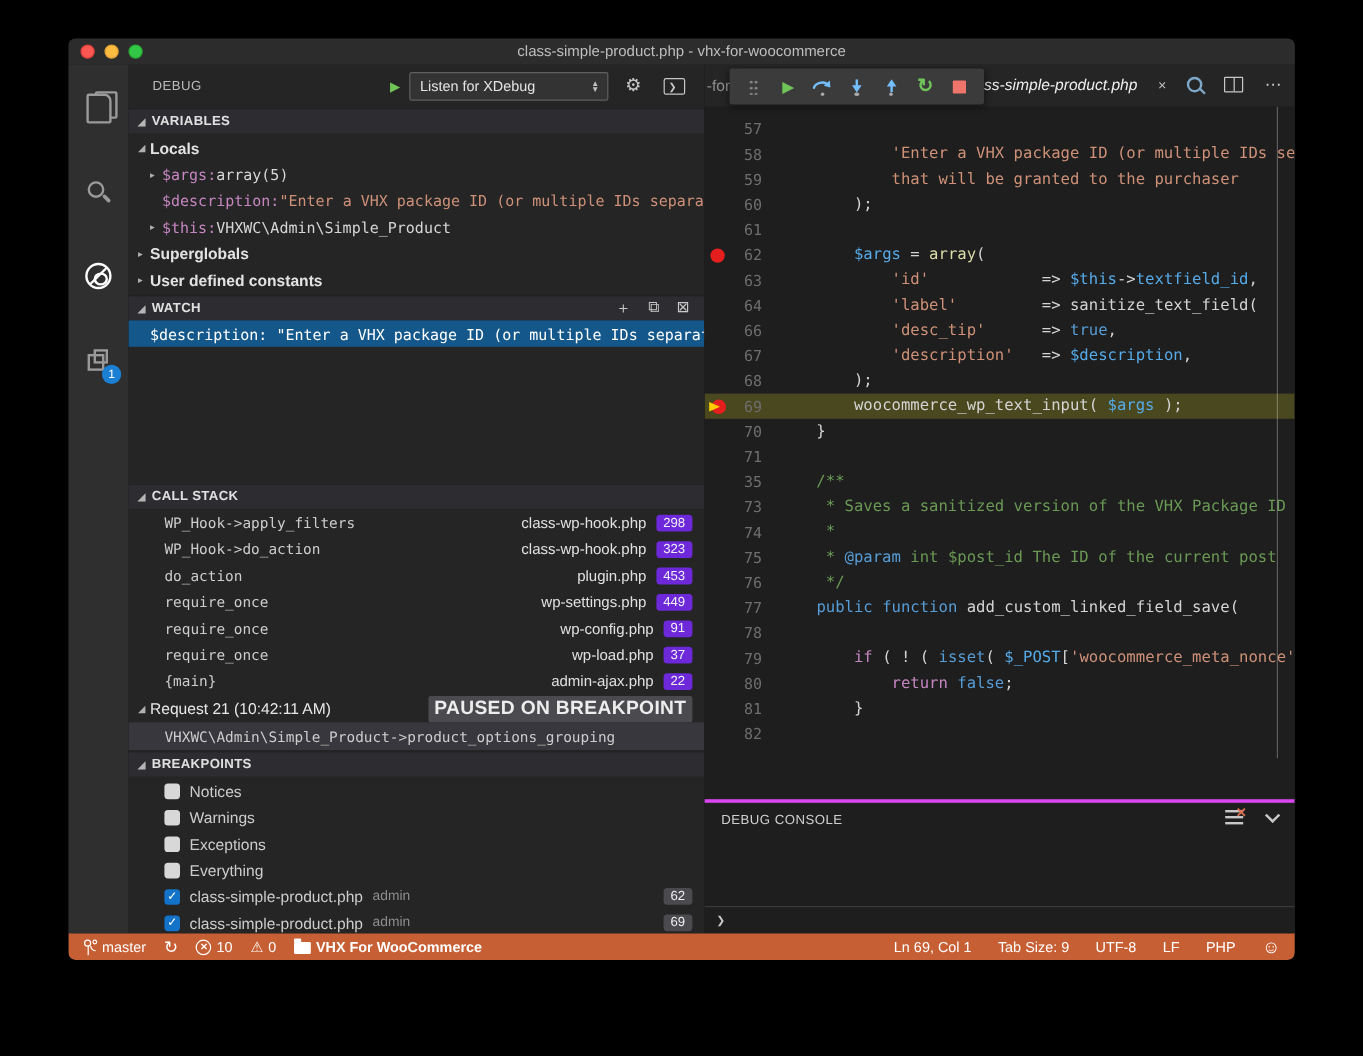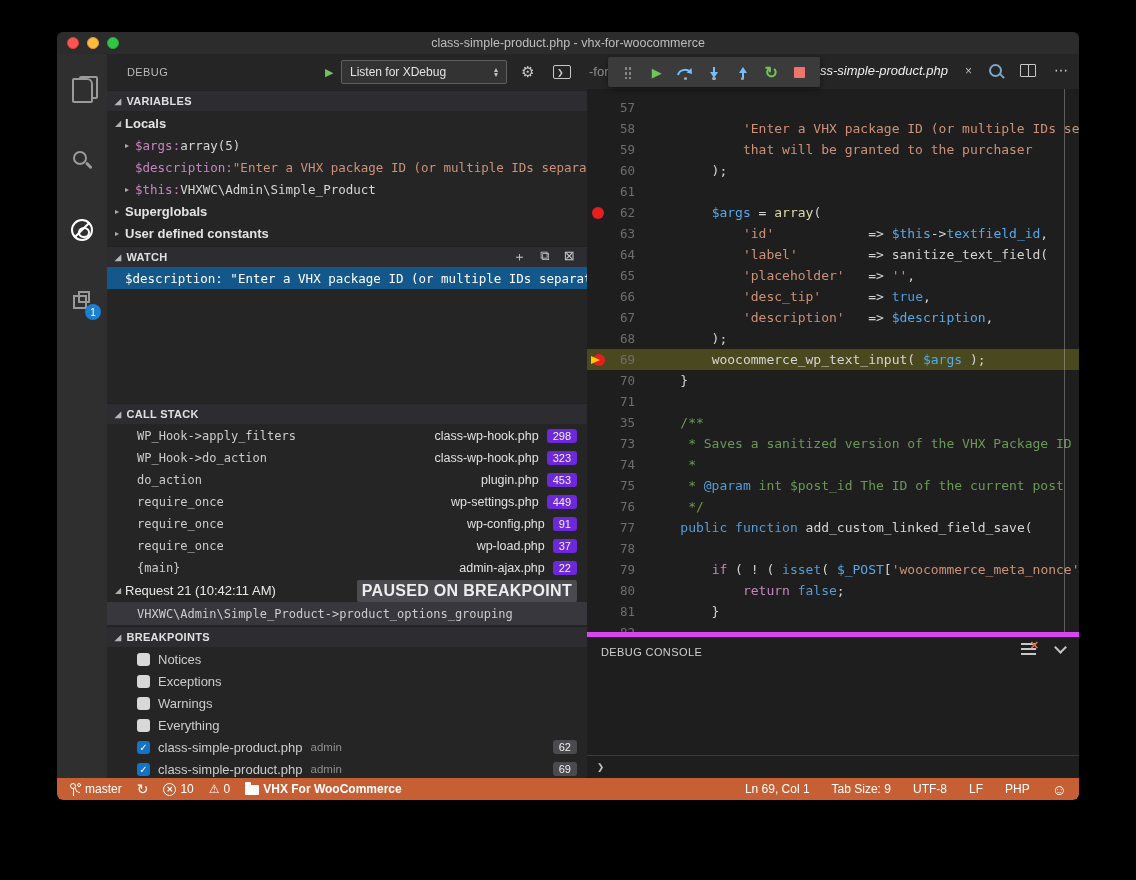--- a/index.html
+++ b/index.html
@@ -102,21 +102,21 @@
   .cl .glyph{width:22px;flex:none;display:flex;align-items:center;justify-content:center;position:relative;z-index:2;}
   .cl .num{width:26px;flex:none;text-align:right;color:#6E6E6E;font-family:"DejaVu Sans Mono",monospace;font-size:12.5px;z-index:2;}
   .cl .code{margin-left:14px;font-family:"DejaVu Sans Mono",monospace;font-size:13px;z-index:2;}
   .bp-dot{width:12px;height:12px;border-radius:50%;background:#E51E1E;}
   .bp-cur{position:relative;width:14px;height:12px;}
   .bp-cur .d{position:absolute;left:2px;top:0;width:12px;height:12px;border-radius:50%;background:#E51E1E;}
   .bp-cur .a{position:absolute;left:0;top:2px;width:0;height:0;border-left:9px solid #FFCC00;border-top:4.5px solid transparent;border-bottom:4.5px solid transparent;}
   .tk-d{color:#D4D4D4}.tk-v{color:#56AAE8}.tk-s{color:#CE9178}.tk-kb{color:#569CD6}
   .tk-kp{color:#C586C0}.tk-y{color:#DCDCAA}.tk-c{color:#6A9955}.tk-cb{color:#569CD6}
   
-  .consolepanel{position:absolute;left:0;right:0;bottom:0;height:146px;background:#1E1E1E;border-top:5px solid #d946ef;}
+  .consolepanel{position:absolute;left:0;right:0;bottom:0;height:112px;background:#1E1E1E;border-top:3px solid #d946ef;}
   .console-title{position:absolute;left:14px;top:9px;font-size:11px;color:#D0D0D0;letter-spacing:.4px;}
   .console-actions{position:absolute;right:14px;top:6px;display:flex;gap:20px;align-items:center;}
   .icon-clear{position:relative;width:15px;height:12px;}
   .icon-clear i{position:absolute;left:0;right:0;height:2px;background:#C8C8C8;}
   .icon-clear i:nth-child(1){top:0}.icon-clear i:nth-child(2){top:5px}.icon-clear i:nth-child(3){top:10px}
   .icon-clear b{position:absolute;right:-3px;top:-4px;color:#D9704F;font-size:11px;font-weight:bold;font-style:normal;}
   .icon-chevdown{width:9px;height:9px;border-right:2px solid #C8C8C8;border-bottom:2px solid #C8C8C8;transform:rotate(45deg);margin-top:-3px;}
   .console-input{position:absolute;left:0;right:0;bottom:0;height:23px;border-top:1px solid #3A3A3A;display:flex;align-items:center;}
   .prompt{margin-left:10px;color:#C8C8C8;font-size:12px;font-family:"DejaVu Sans Mono",monospace;font-weight:bold;}
   
@@ -287,25 +287,25 @@
         <span class="tw">◢</span>
         <span>BREAKPOINTS</span>
       </div>
       <div class="rows" style="top:594px" id="breakpoint-rows">
           <div class="row">
             <span class="chk"></span>
             <span style="font-size: 13px;">Notices</span>
           </div>
           <div class="row">
             <span class="chk"></span>
+            <span style="font-size: 13px;">Warnings</span>
+          </div>
+          <div class="row">
+            <span class="chk"></span>
             <span style="font-size: 13px;">Exceptions</span>
-          </div>
-          <div class="row">
-            <span class="chk"></span>
-            <span style="font-size: 13px;">Warnings</span>
           </div>
           <div class="row">
             <span class="chk"></span>
             <span style="font-size: 13px;">Everything</span>
           </div>
           <div class="row">
             <span class="chk on">✓</span>
             <span style="font-size: 13px;">class-simple-product.php</span>
             <span class="bp-meta">admin</span>
             <span class="bp-line">62</span>
@@ -373,21 +373,20 @@
         <div class="ruler"></div>
         <div class="codelines" id="code-lines">
             <div class="cl"><span class="glyph"></span><span class="num">57</span></div>
             <div class="cl"><span class="glyph"></span><span class="num">58</span><span class="code"><span class="tk-d">            </span><span class="tk-s">'Enter a VHX package ID (or multiple IDs se</span></span></div>
             <div class="cl"><span class="glyph"></span><span class="num">59</span><span class="code"><span class="tk-d">            </span><span class="tk-s">that will be granted to the purchaser</span></span></div>
             <div class="cl"><span class="glyph"></span><span class="num">60</span><span class="code"><span class="tk-d">        );</span></span></div>
             <div class="cl"><span class="glyph"></span><span class="num">61</span><span class="code"></span></div>
             <div class="cl"><span class="glyph"><span class="bp-dot"></span></span><span class="num">62</span><span class="code"><span class="tk-d">        </span><span class="tk-v">$args</span><span class="tk-d"> = </span><span class="tk-y">array</span><span class="tk-d">(</span></span></div>
             <div class="cl"><span class="glyph"></span><span class="num">63</span><span class="code"><span class="tk-d">            </span><span class="tk-s">'id'</span><span class="tk-d">            =&gt; </span><span class="tk-v">$this</span><span class="tk-d">-&gt;</span><span class="tk-v">textfield_id</span><span class="tk-d">,</span></span></div>
             <div class="cl"><span class="glyph"></span><span class="num">64</span><span class="code"><span class="tk-d">            </span><span class="tk-s">'label'</span><span class="tk-d">         =&gt; </span><span class="tk-d">sanitize_text_field(</span></span></div>
-            <div class="cl"><span class="glyph"></span><span class="num">65</span><span class="code"><span class="tk-d">            </span><span class="tk-s">'placeholder'</span><span class="tk-d">   =&gt; </span><span class="tk-s">''</span><span class="tk-d">,</span></span></div>
             <div class="cl"><span class="glyph"></span><span class="num">66</span><span class="code"><span class="tk-d">            </span><span class="tk-s">'desc_tip'</span><span class="tk-d">      =&gt; </span><span class="tk-kb">true</span><span class="tk-d">,</span></span></div>
             <div class="cl"><span class="glyph"></span><span class="num">67</span><span class="code"><span class="tk-d">            </span><span class="tk-s">'description'</span><span class="tk-d">   =&gt; </span><span class="tk-v">$description</span><span class="tk-d">,</span></span></div>
             <div class="cl"><span class="glyph"></span><span class="num">68</span><span class="code"><span class="tk-d">        );</span></span></div>
             <div class="cl current"><span class="glyph"><span class="bp-cur"><span class="d"></span><span class="a"></span></span></span><span class="num">69</span><span class="code"><span class="tk-d">        </span><span class="tk-d">woocommerce_wp_text_input( </span><span class="tk-v">$args</span><span class="tk-d"> );</span></span></div>
             <div class="cl"><span class="glyph"></span><span class="num">70</span><span class="code"><span class="tk-d">    }</span></span></div>
             <div class="cl"><span class="glyph"></span><span class="num">71</span><span class="code"></span></div>
             <div class="cl"><span class="glyph"></span><span class="num">35</span><span class="code"><span class="tk-c">    /**</span></span></div>
             <div class="cl"><span class="glyph"></span><span class="num">73</span><span class="code"><span class="tk-c">     * Saves a sanitized version of the VHX Package ID</span></span></div>
             <div class="cl"><span class="glyph"></span><span class="num">74</span><span class="code"><span class="tk-c">     *</span></span></div>
             <div class="cl"><span class="glyph"></span><span class="num">75</span><span class="code"><span class="tk-c">     * </span><span class="tk-cb">@param</span><span class="tk-c"> int $post_id The ID of the current post</span></span></div>

